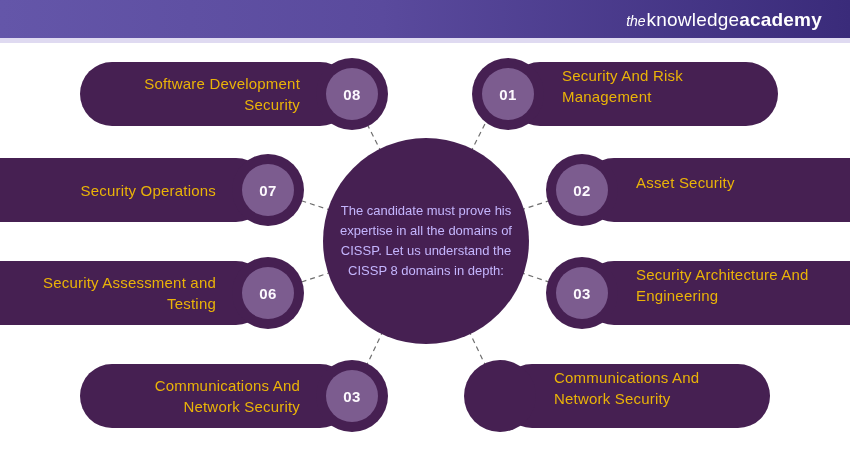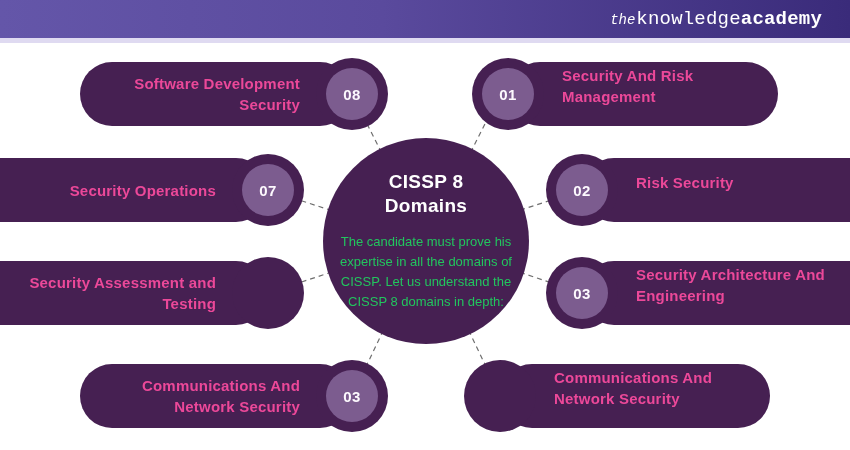--- a/index.html
+++ b/index.html
@@ -13,21 +13,21 @@
     position:absolute;left:0;top:0;width:850px;height:38px;
     background:linear-gradient(90deg,#6456a9 0%,#5a4a9d 45%,#3a2b7a 100%);
     display:flex;align-items:center;justify-content:flex-end;
   }
   .header-strip{
     position:absolute;left:0;top:38px;width:850px;height:5px;
     background:#dfdaf1;
   }
   .logo{
     margin-right:28px;color:#ffffff;
-    font-family:Liberation Mono, monospace;
+    font-family:Liberation Sans, sans-serif;
     white-space:nowrap;line-height:1;display:flex;align-items:baseline;
   }
   .logo-the{font-style:italic;font-size:14px;margin-right:1px;}
   .logo-knowledge{font-size:19px;letter-spacing:.2px;}
   .logo-academy{font-size:19px;font-weight:700;letter-spacing:.2px;}
 
   
   .connectors{position:absolute;left:0;top:0;width:850px;height:450px;z-index:0;}
   .connectors line{stroke:#6f6f6f;stroke-width:1.2;stroke-dasharray:5 4;}
 
@@ -40,21 +40,21 @@
     background:#462052;top:-4px;
   }
   .item .numcircle{
     position:absolute;width:52px;height:52px;border-radius:50%;
     background:#7c5c8f;top:6px;
     display:flex;align-items:center;justify-content:center;
     color:#fdf9fe;font-size:15px;font-weight:700;letter-spacing:.5px;
   }
   .item .label{
     position:absolute;inset:0;display:flex;align-items:center;
-    color:#ec4899;font-size:15px;font-weight:700;line-height:1.4;
+    color:#eab308;font-size:15px;font-weight:400;line-height:1.4;
     letter-spacing:.2px;
   }
   .item.left{border-radius:32px;}
   .item.left .bulge{right:-36px;}
   .item.left .numcircle{right:-26px;align-items:center;}
   .item.left .label{justify-content:flex-end;text-align:right;padding:0 52px 0 22px;}
   .item.left.flush{border-radius:0 32px 32px 0;}
 
   .item.right{border-radius:32px;}
   .item.right .bulge{left:-36px;}
@@ -77,21 +77,21 @@
     position:absolute;left:323px;top:138px;width:206px;height:206px;
     border-radius:50%;background:#462052;z-index:2;
     display:flex;flex-direction:column;align-items:center;justify-content:center;
     text-align:center;
   }
   .center-title{
     color:#ffffff;font-size:19px;font-weight:700;line-height:1.3;
     letter-spacing:.3px;margin-bottom:13px;
   }
   .center-desc{
-    color:#22c55e;font-size:13px;line-height:1.55;max-width:176px;
+    color:#c4b5fd;font-size:13px;line-height:1.55;max-width:176px;
     font-weight:400;
   }
 </style>
 </head>
 <body>
 
 <svg class="connectors" viewBox="0 0 850 450">
   <line x1="426" y1="241" x2="352" y2="94"></line>
   <line x1="426" y1="241" x2="500" y2="94"></line>
   <line x1="426" y1="241" x2="268" y2="190"></line>
@@ -133,25 +133,28 @@
       <span>07</span>
     </div>
   <div class="label">Security Operations</div>
 </div>
 
 <div class="item right flush pos-r2">
   <div class="bulge"></div>
   <div class="numcircle">
       <span>02</span>
     </div>
-  <div class="label">Risk Security</div>
+  <div class="label">Asset Security</div>
 </div>
 
 <div class="item left flush pos-l3">
   <div class="bulge"></div>
+  <div class="numcircle">
+      <span>06</span>
+    </div>
   <div class="label">Security Assessment and Testing</div>
 </div>
 
 <div class="item right flush pos-r3">
   <div class="bulge"></div>
   <div class="numcircle">
       <span>03</span>
     </div>
   <div class="label">Security Architecture And Engineering</div>
 </div>
@@ -163,18 +166,14 @@
     </div>
   <div class="label">Communications And Network Security</div>
 </div>
 
 <div class="item right pos-r4">
   <div class="bulge"></div>
   <div class="label">Communications And Network Security</div>
 </div>
 
 <div class="center-circle">
-  <div class="center-title">
-    <div>CISSP 8</div>
-    <div>Domains</div>
-  </div>
   <div class="center-desc">The candidate must prove his expertise in all the domains of CISSP. Let us understand the CISSP 8 domains in depth:</div>
 </div>
 
 </body></html>

